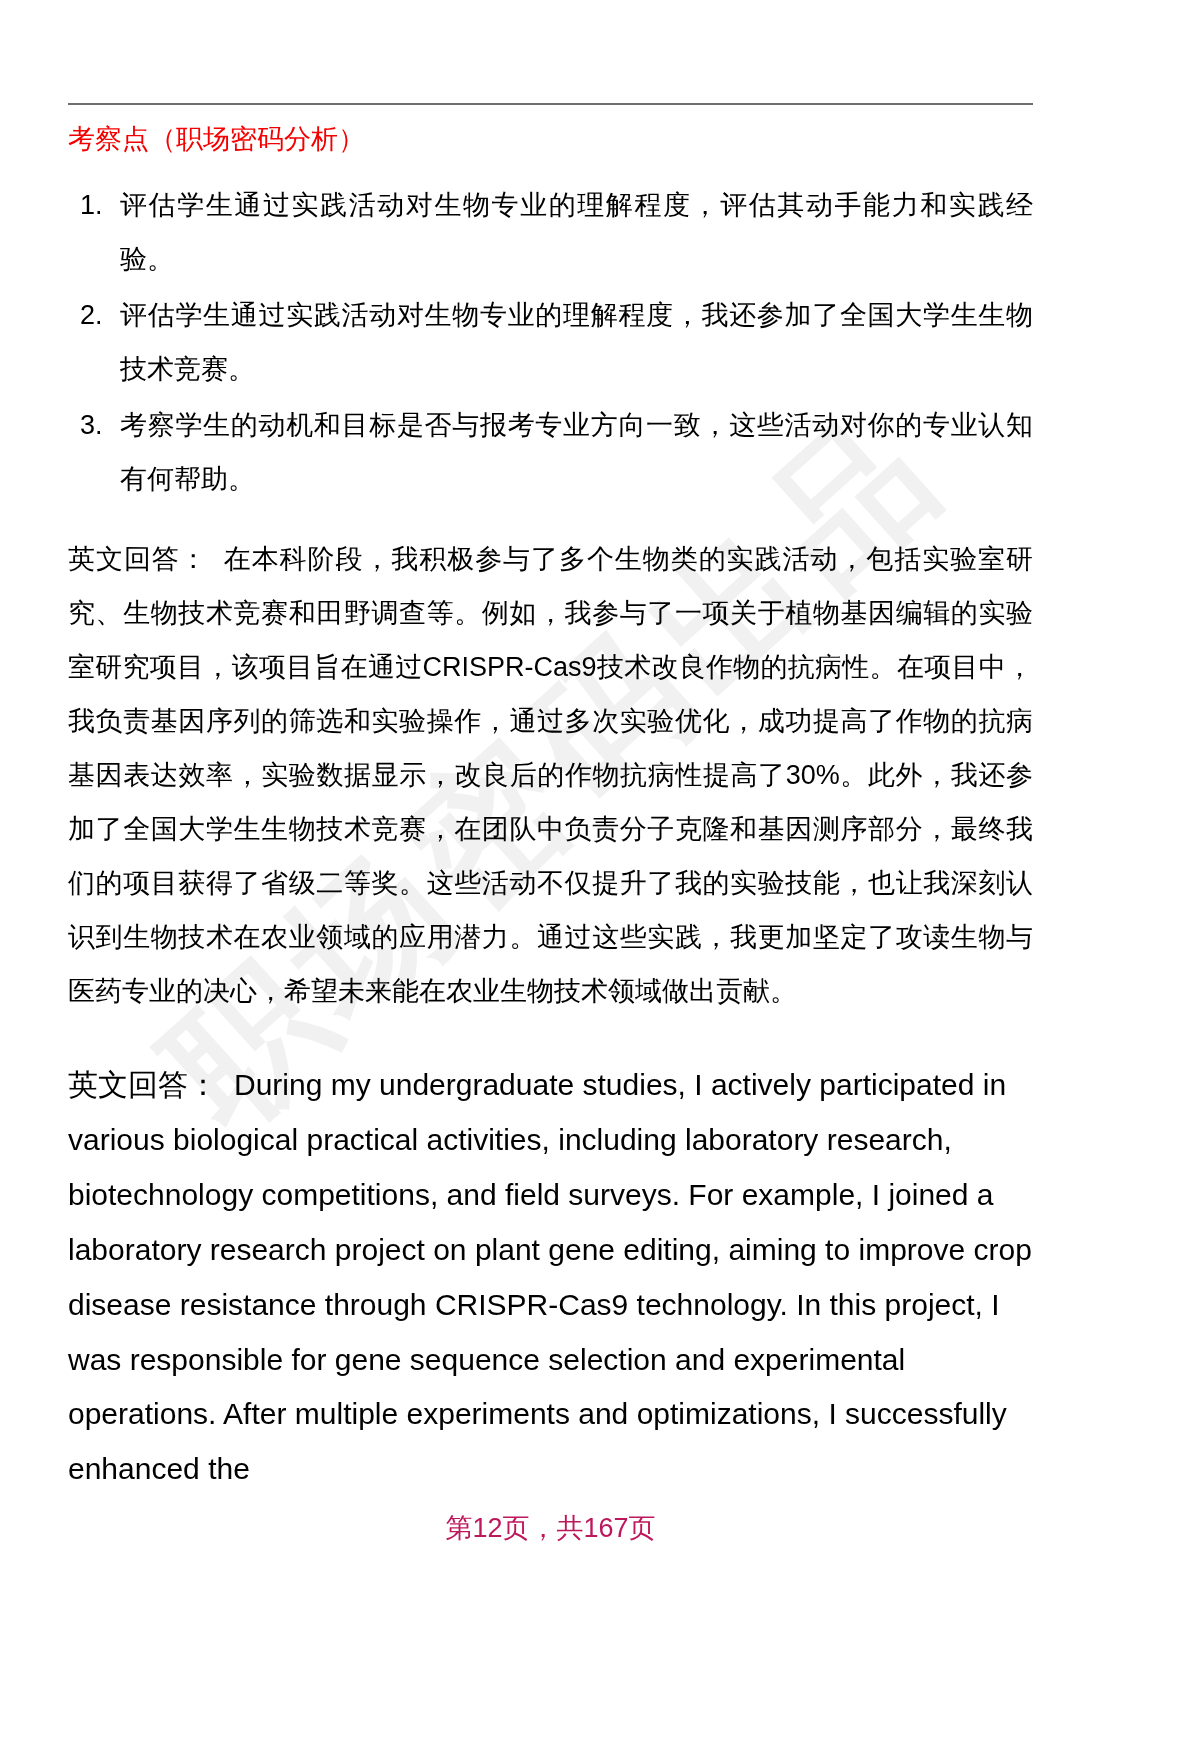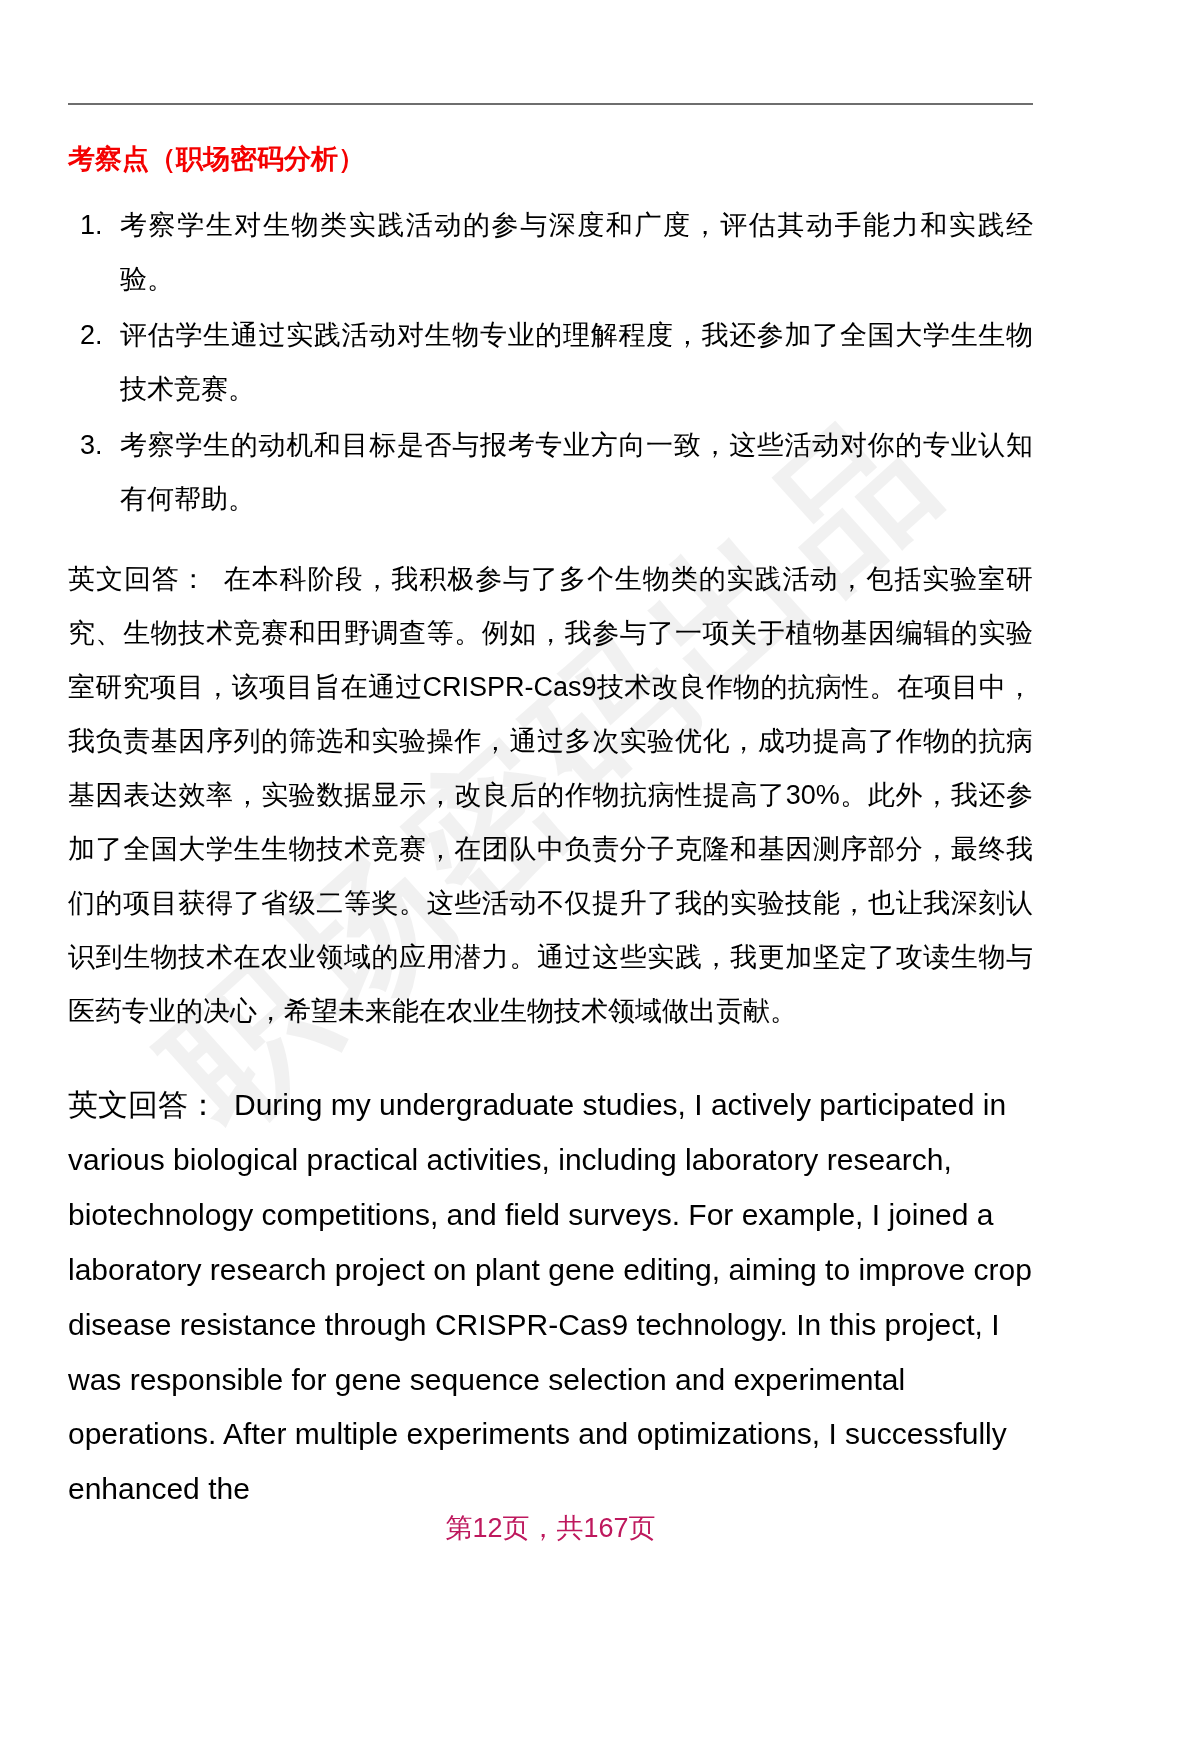--- a/index.html
+++ b/index.html
@@ -17,22 +17,22 @@
   .top-rule {
     border:none; height:0;
     border-top:2px solid #6e6e6e;
   }
   .heading {
     margin-top:22px;
     font-size:27px; line-height:1.67; font-weight:bold;
     color:#f40000; text-align:justify;
   }
   .subheading {
-    margin-top:32px;
-    font-size:27px; line-height:1.67; font-weight:bold;
+    margin-top:12px;
+    font-size:27px; line-height:1.67; font-weight:normal;
     color:#f40000;
   }
   .points { margin-top:16px; margin-left:12px; }
   .point {
     display:flex;
     font-size:27px; line-height:2.0;
     margin-bottom:2px;
   }
   .point-num { flex:0 0 40px; }
   .point-text { flex:1; text-align:justify; }
@@ -67,21 +67,21 @@
   <div class="watermark">职场密码出品</div>
 
   <hr class="top-rule">
 
 
   <div class="subheading">考察点（职场密码分析）</div>
 
   <div class="points">
     <div class="point">
       <span class="point-num">1.</span>
-      <span class="point-text">考察学生对生物类实践活动的参与深度和广度，评估其动手能力和实践经验。</span>
+      <span class="point-text">评估学生通过实践活动对生物专业的理解程度，评估其动手能力和实践经验。</span>
     </div>
     <div class="point">
       <span class="point-num">2.</span>
       <span class="point-text">评估学生通过实践活动对生物专业的理解程度，我还参加了全国大学生生物技术竞赛。</span>
     </div>
     <div class="point">
       <span class="point-num">3.</span>
       <span class="point-text">考察学生的动机和目标是否与报考专业方向一致，这些活动对你的专业认知有何帮助。</span>
     </div>
   </div>

